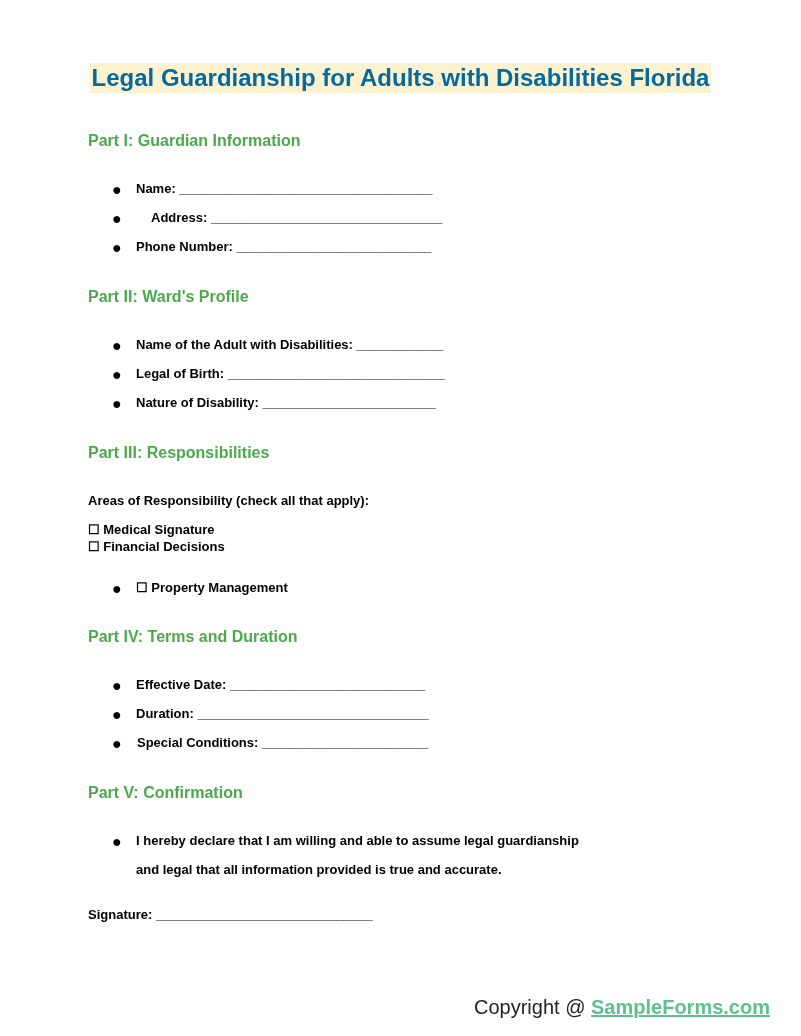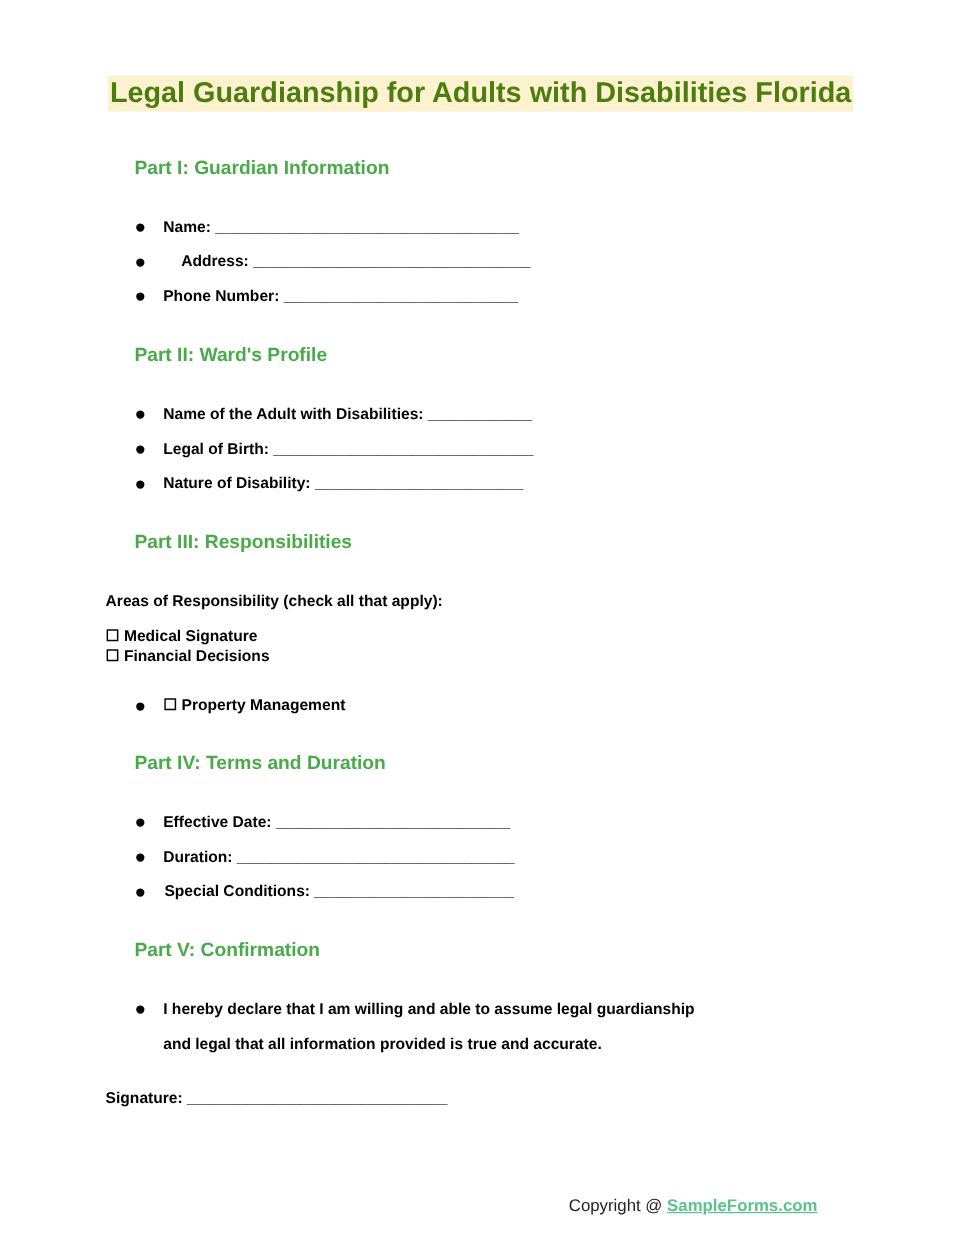--- a/index.html
+++ b/index.html
@@ -1,24 +1,24 @@
 <!DOCTYPE html>
 <html><head>
 <meta charset="utf-8">
 <style>
   html, body { margin: 0; padding: 0; background: #ffffff; }
   body { width: 801px; height: 1036px; position: relative; overflow: hidden;
          font-family: "Liberation Sans", sans-serif; color: #000; }
   .title-wrap { position: absolute; top: 63px; left: 0; width: 801px; text-align: center; }
-  .title { display: inline-block; background: #fdf2d0; color: #4d7c0f; font-weight: bold;
+  .title { display: inline-block; background: #fdf2d0; color: #0369a1; font-weight: bold;
            font-size: 24px; line-height: 30px; padding: 0 2px; }
-  .heading { position: absolute; left: 88px; color: #4aaa4a; font-weight: bold; font-size: 16px; margin-left: 24px; }
+  .heading { position: absolute; left: 88px; color: #4aaa4a; font-weight: bold; font-size: 16px; }
   .line { position: absolute; font-weight: bold; font-size: 13px; white-space: pre; }
   .bullet { position: absolute; font-size: 16px; left: 112px; }
-  .footer { position: absolute; top: 996px; left: 474px; font-size: 14px; color: #222; }
+  .footer { position: absolute; top: 996px; left: 474px; font-size: 20px; color: #222; }
   .footer a { color: #5bc28b; font-weight: bold; text-decoration: underline; }
 </style>
 </head>
 <body>
 
 <div class="title-wrap">
   <span class="title">Legal Guardianship for Adults with Disabilities Florida</span>
 </div>
 
 <div class="heading" style="top:132px">Part I: Guardian Information</div>

